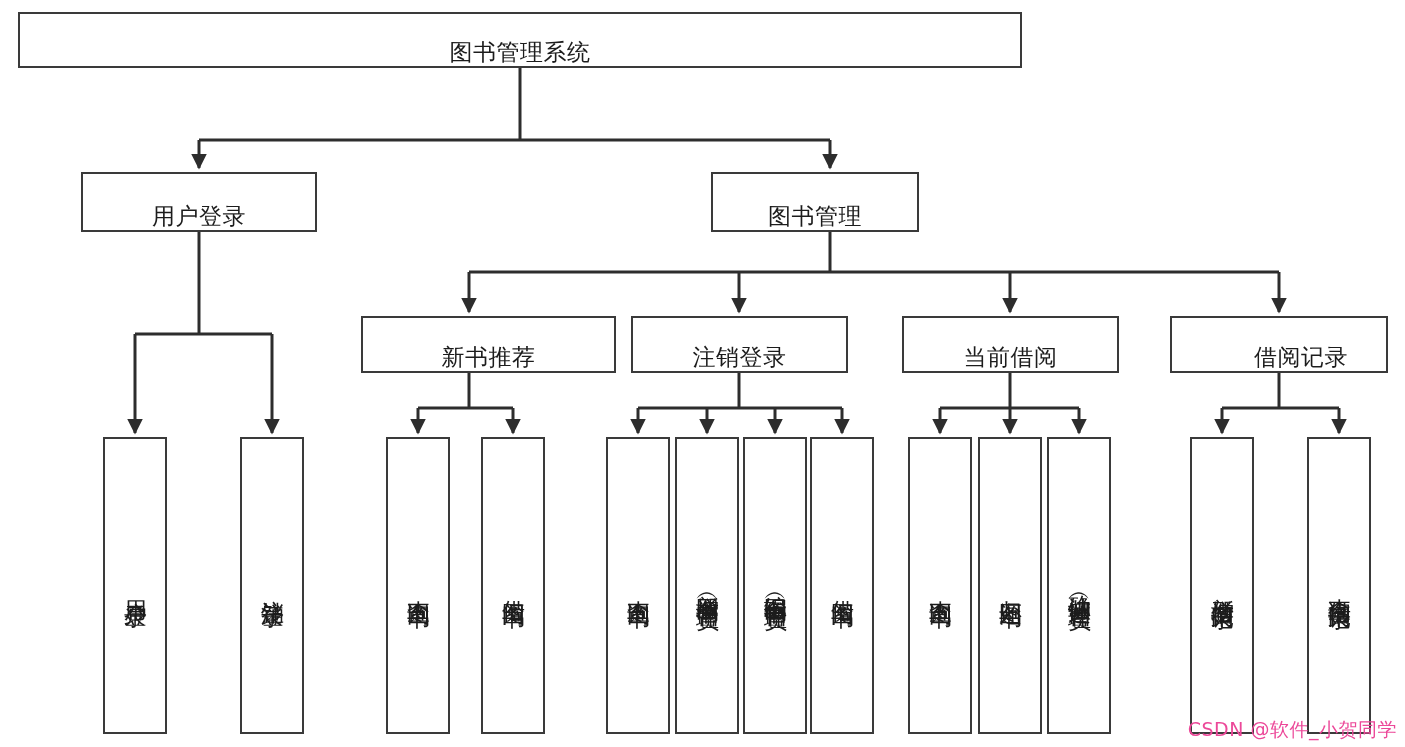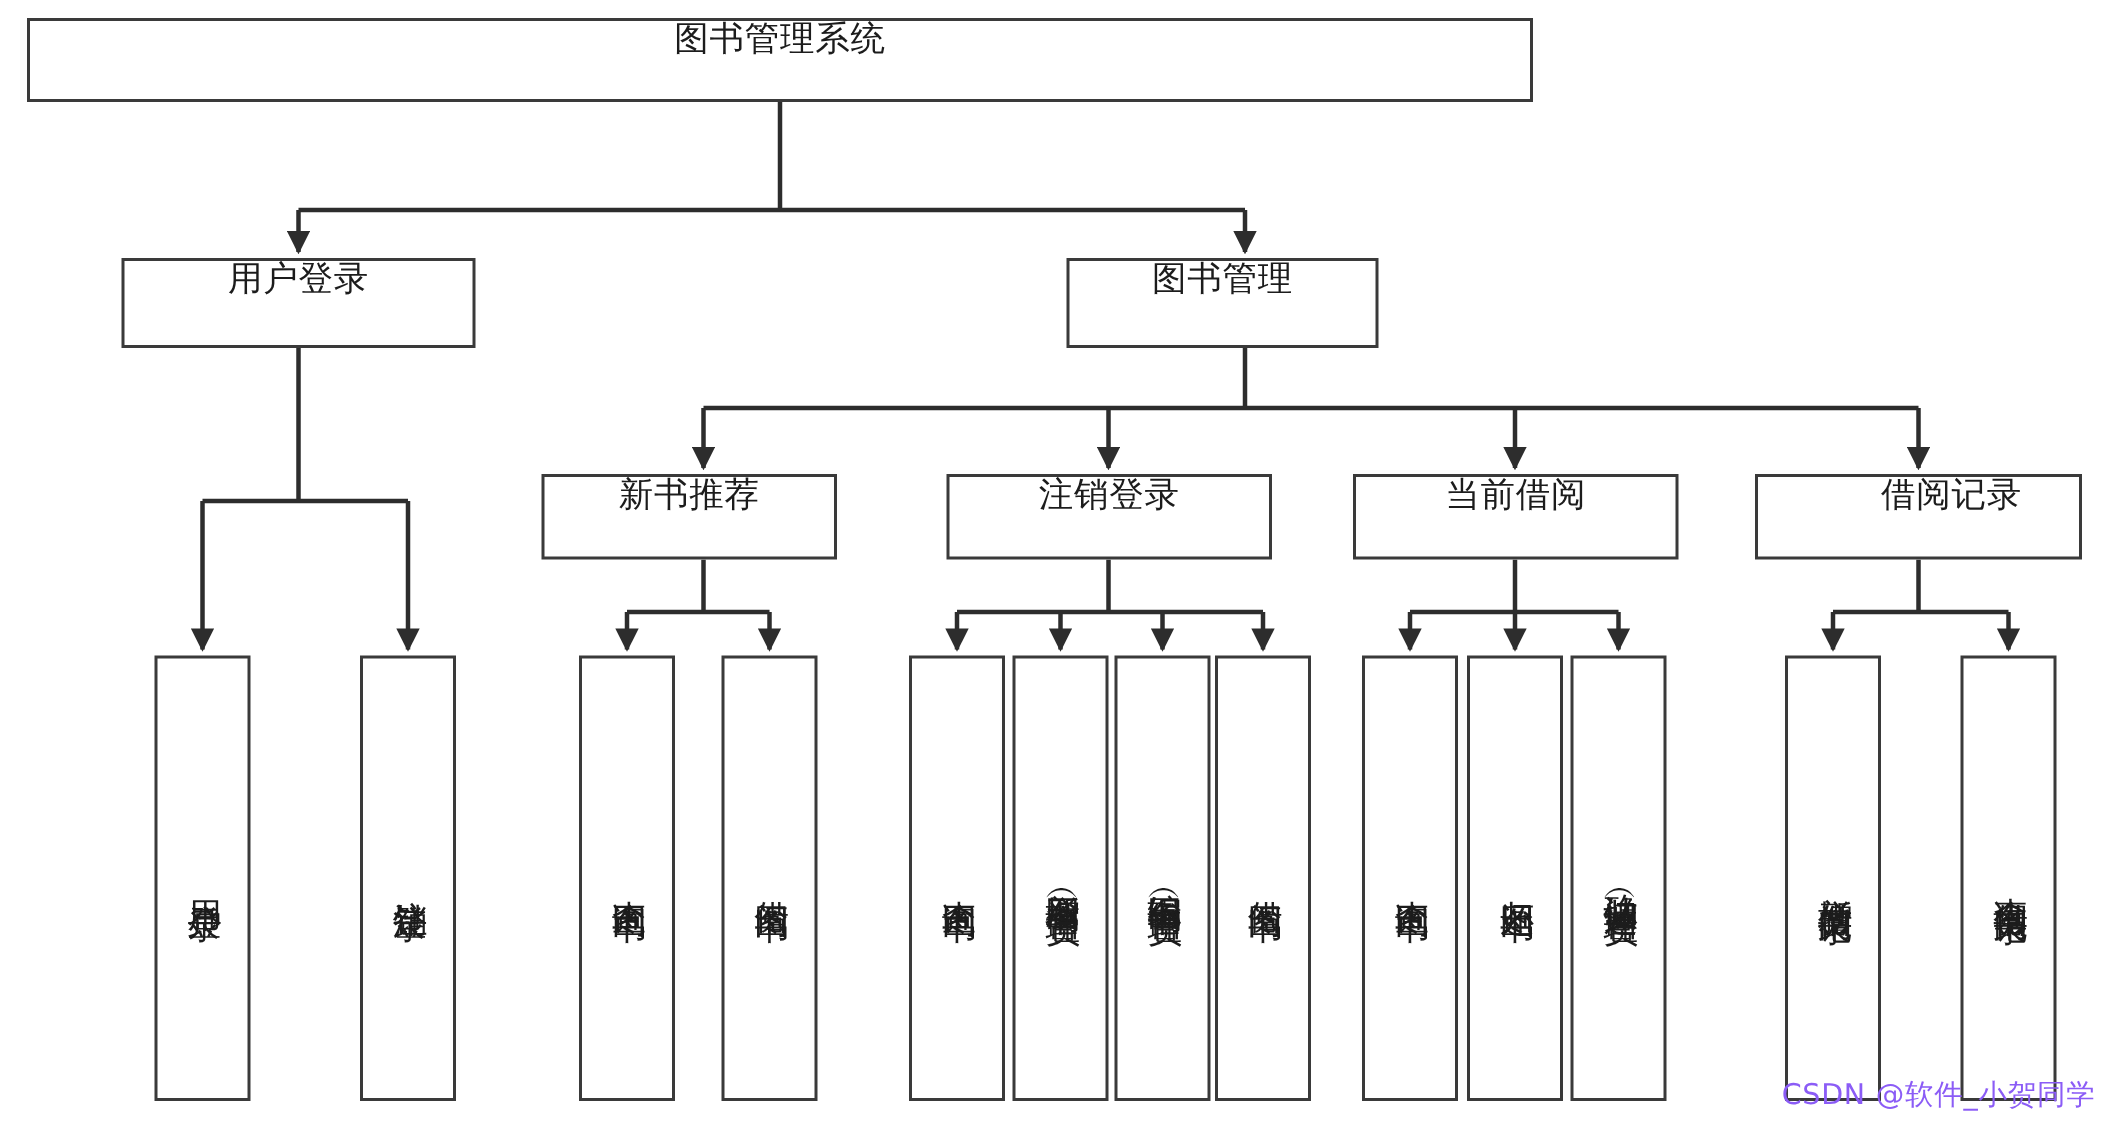--- a/index.html
+++ b/index.html
@@ -26,21 +26,21 @@
     width: 1405px;
     height: 747px;
     pointer-events: none;
   }
   .node {
     position: absolute;
     box-sizing: border-box;
     background: #ffffff;
     border: 2.5px solid #3a3a3a;
     display: flex;
-    align-items: flex-start;
+    align-items: flex-end;
     justify-content: center;
     z-index: 2;
   }
   .node .label {
     font-size: 23px;
     line-height: 1.12;
     letter-spacing: 0.5px;
     color: #1c1c1c;
     white-space: nowrap;
     text-align: center;
@@ -56,21 +56,21 @@
     line-height: 1.30;
     letter-spacing: 2px;
     white-space: nowrap;
     max-height: 268px;
   }
   .watermark {
     position: absolute;
     right: 8px;
     bottom: 4px;
     font-size: 19px;
-    color: #8b5cf6;
+    color: #ec4899;
     letter-spacing: 0.5px;
     z-index: 5;
     white-space: nowrap;
   }
 </style>
 </head>
 <body>
 
 <div id="canvas">
 
@@ -129,21 +129,21 @@
   </div>
 
   <div class="node" style="left:81px; top:172px; width:236px; height:60px;">
     <span class="label">用户登录</span>
   </div>
 
   <div class="node" style="left:711px; top:172px; width:208px; height:60px;">
     <span class="label">图书管理</span>
   </div>
 
-  <div class="node" style="left:361px; top:316px; width:197px; height:57px;">
+  <div class="node" style="left:361px; top:316px; width:255px; height:57px;">
     <span class="label">新书推荐</span>
   </div>
 
   <div class="node" style="left:631px; top:316px; width:217px; height:57px;">
     <span class="label">注销登录</span>
   </div>
 
   <div class="node" style="left:902px; top:316px; width:217px; height:57px;">
     <span class="label">当前借阅</span>
   </div>

